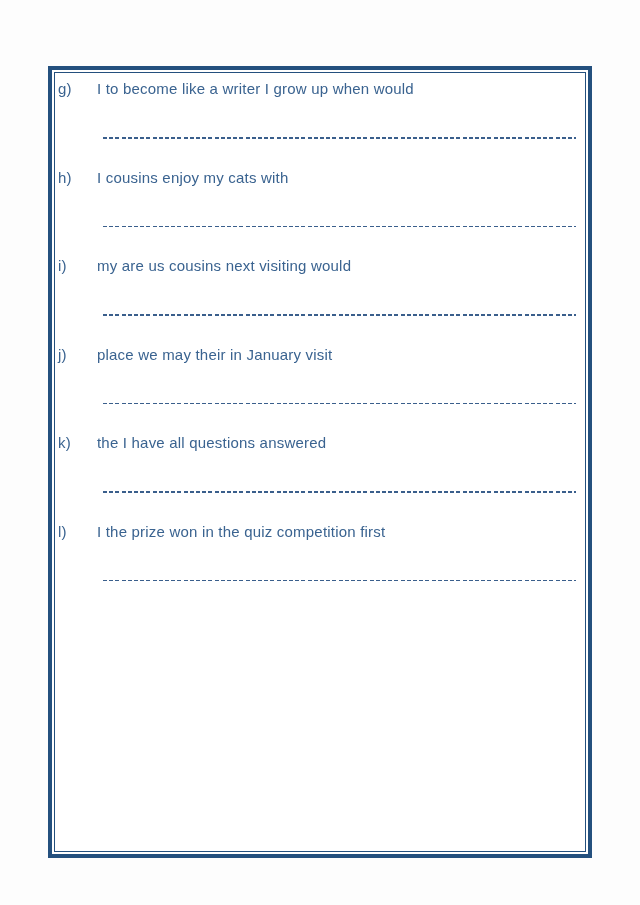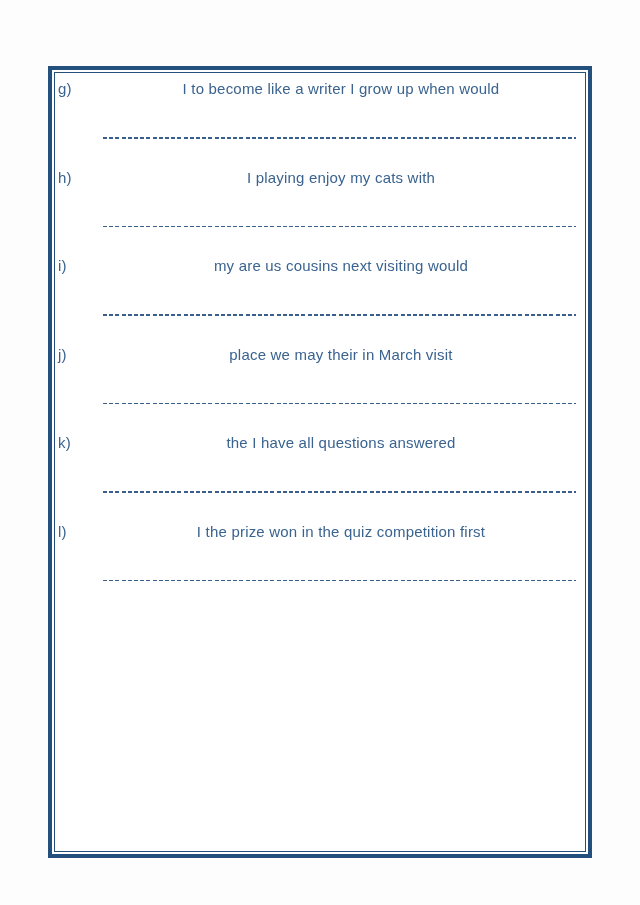--- a/index.html
+++ b/index.html
@@ -67,21 +67,20 @@
     line-height: 19px;
     letter-spacing: 0.2px;
   }
 
   .item-label {
     flex: 0 0 39px;
   }
 
   .item-sentence {
     flex: 1 1 auto;
-    text-align: center;
   }
 
   .answer-line {
     position: absolute;
     left: 45px;
     right: 9.5px;
     top: 58px;
     height: 1.5px;
     background: repeating-linear-gradient(
       90deg,
@@ -103,37 +102,37 @@
         <div class="sentence-row">
           <span class="item-label">g)</span>
           <span class="item-sentence">I to become like a writer I grow up when would</span>
         </div>
         <div class="answer-line"></div>
       </div>
 
       <div class="exercise-item">
         <div class="sentence-row">
           <span class="item-label">h)</span>
-          <span class="item-sentence">I playing enjoy my cats with</span>
+          <span class="item-sentence">I cousins enjoy my cats with</span>
         </div>
         <div class="answer-line"></div>
       </div>
 
       <div class="exercise-item">
         <div class="sentence-row">
           <span class="item-label">i)</span>
           <span class="item-sentence">my are us cousins next visiting would</span>
         </div>
         <div class="answer-line"></div>
       </div>
 
       <div class="exercise-item">
         <div class="sentence-row">
           <span class="item-label">j)</span>
-          <span class="item-sentence">place we may their in March visit</span>
+          <span class="item-sentence">place we may their in January visit</span>
         </div>
         <div class="answer-line"></div>
       </div>
 
       <div class="exercise-item">
         <div class="sentence-row">
           <span class="item-label">k)</span>
           <span class="item-sentence">the I have all questions answered</span>
         </div>
         <div class="answer-line"></div>

